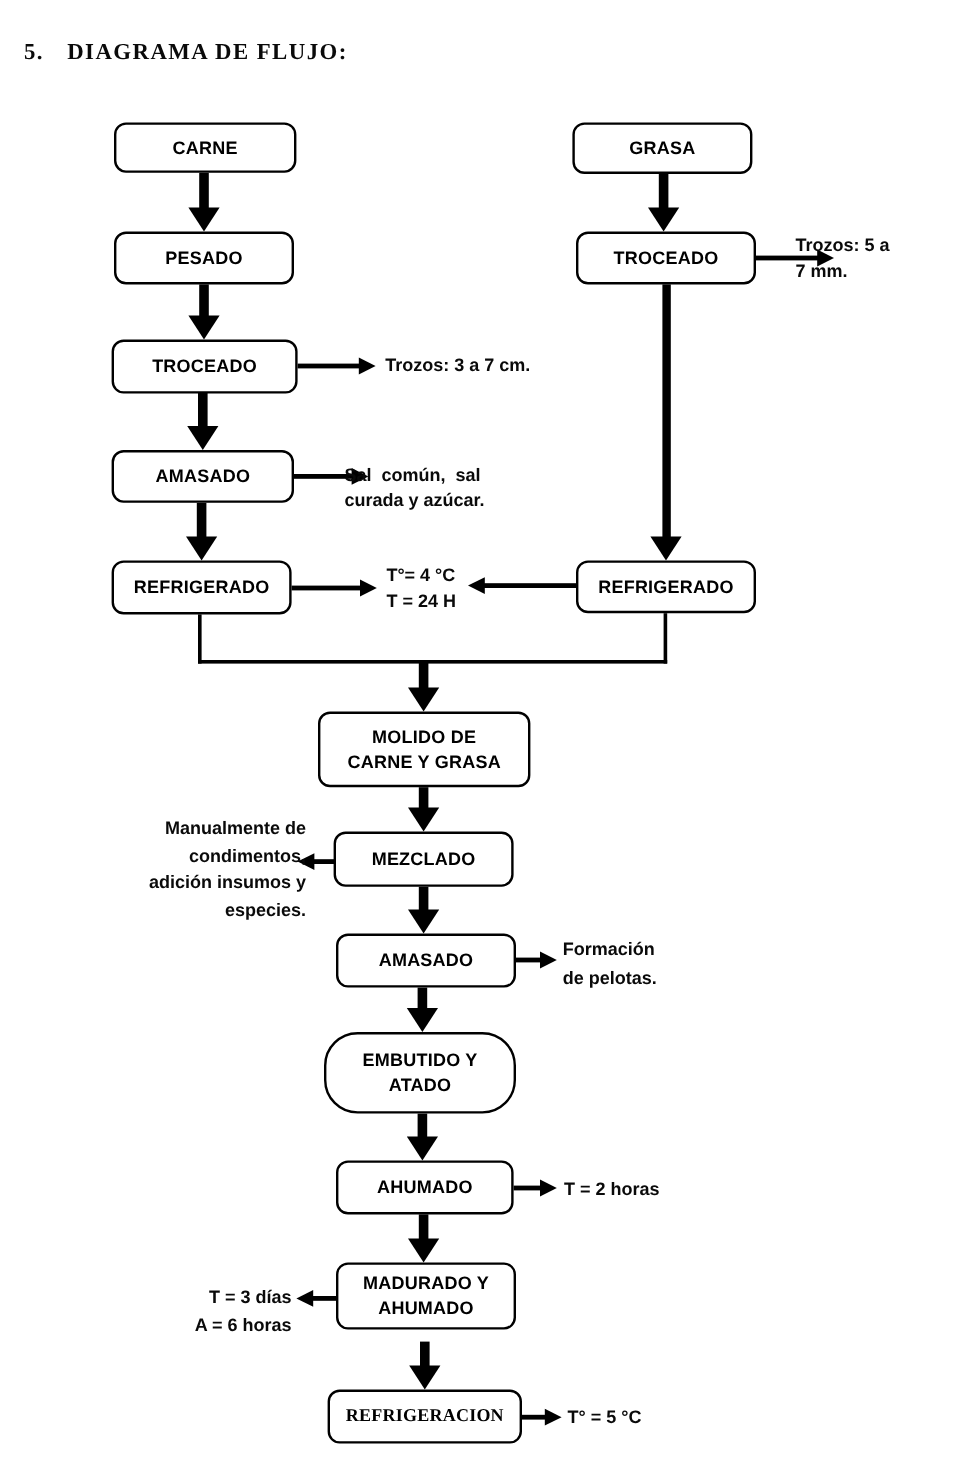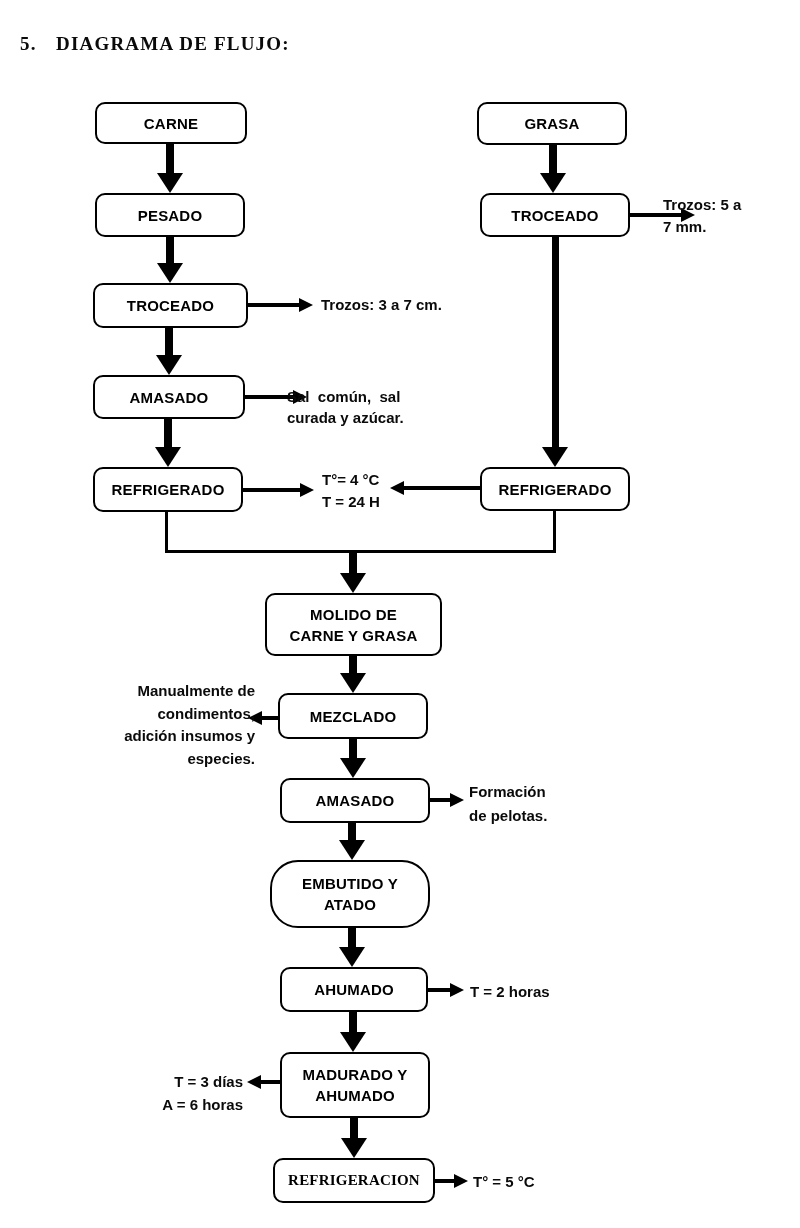--- a/index.html
+++ b/index.html
@@ -41,21 +41,21 @@
   <div class="box" style="left:480px;top:193px;width:150px;height:44px;">TROCEADO</div>
   <div class="box" style="left:480px;top:467px;width:150px;height:44px;">REFRIGERADO</div>
 
   <div class="box" style="left:265px;top:593px;width:177px;height:63px;">MOLIDO DE
 CARNE Y GRASA</div>
   <div class="box" style="left:278px;top:693px;width:150px;height:46px;">MEZCLADO</div>
   <div class="box" style="left:280px;top:778px;width:150px;height:45px;">AMASADO</div>
   <div class="box" style="left:270px;top:860px;width:160px;height:68px;border-radius:28px;">EMBUTIDO Y
 ATADO</div>
   <div class="box" style="left:280px;top:967px;width:148px;height:45px;">AHUMADO</div>
-  <div class="box" style="left:280px;top:1052px;width:150px;height:66px;text-align:center;">MADURADO Y
+  <div class="box" style="left:280px;top:1052px;width:150px;height:56px;text-align:center;">MADURADO Y
 AHUMADO</div>
   <div class="box" style="left:273px;top:1158px;width:162px;height:45px;font-family:Liberation Serif, serif;">REFRIGERACION</div>
 
   <div class="shaft-v" style="left:166px;top:144px;height:30px;"></div>
   <div class="head-down" style="left:157px;top:173px;"></div>
 
   <div class="shaft-v" style="left:166px;top:237px;height:28px;"></div>
   <div class="head-down" style="left:157px;top:263px;"></div>
 
   <div class="shaft-v" style="left:165px;top:327px;height:30px;"></div>

